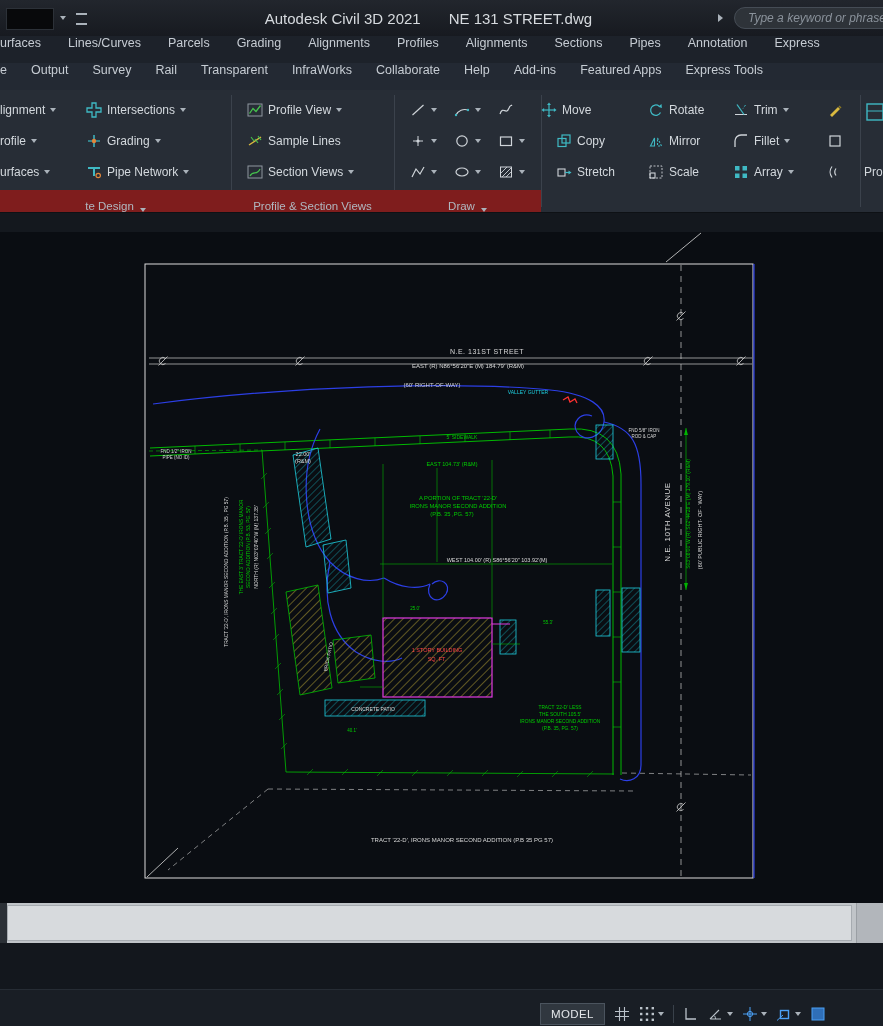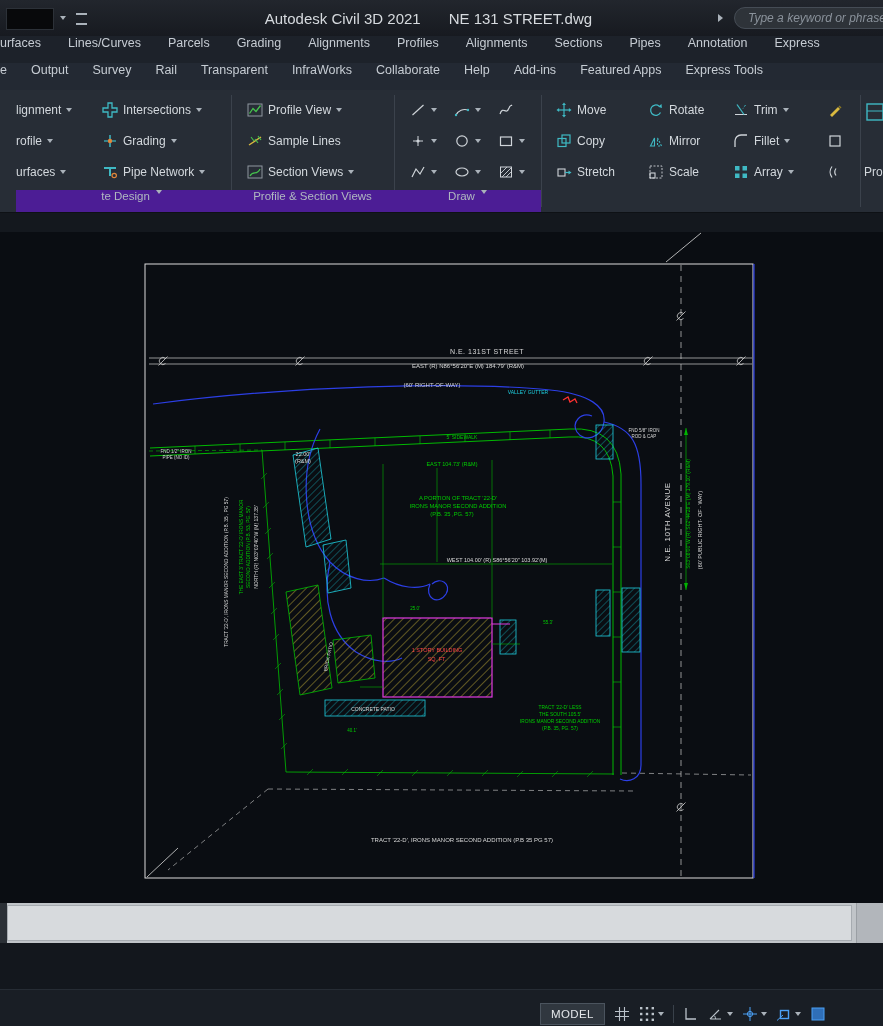--- a/index.html
+++ b/index.html
@@ -25,23 +25,23 @@
   .searchbox input::placeholder{color:#8a929b;font-style:italic}
   
   .tabrow{position:absolute;left:0;width:100%;display:flex;align-items:flex-start;color:#c6ccd3;font-size:12.5px;white-space:nowrap;overflow:hidden}
   .tabrow1{top:36px;height:27px;background:#1d222a;gap:27px}
   .tabrow2{top:63px;height:27px;background:#232933;gap:24px}
   .tabrow span{cursor:default}
   
   .ribbon{position:absolute;top:90px;left:0;width:100%;height:122px;background:#272d36}
   .vsep{position:absolute;top:5px;bottom:5px;width:1px;background:#3b424c}
   .panel{position:absolute;top:0;height:100%}
-  .p-create{left:16px;width:231px}.p-psv{left:231px;width:163px}.p-draw{left:394px;width:147px}.p-mod{left:541px;width:319px}.p-right{left:861px;width:22px}
-  .plabel{position:absolute;bottom:0;left:0;width:100%;height:22px;background:#4c1d95;
-    display:flex;align-items:flex-start;justify-content:center;gap:6px;color:#b0b8c0;font-size:11.5px;white-space:nowrap;overflow:hidden}
+  .p-create{left:0;width:231px}.p-psv{left:231px;width:163px}.p-draw{left:394px;width:147px}.p-mod{left:541px;width:319px}.p-right{left:861px;width:22px}
+  .plabel{position:absolute;bottom:0;left:0;width:100%;height:22px;background:#7f1d1d;
+    display:flex;align-items:flex-end;justify-content:center;gap:6px;color:#b0b8c0;font-size:11.5px;white-space:nowrap;overflow:hidden}
   .ritem{position:absolute;display:flex;align-items:center;gap:5px;color:#d3d8dd;font-size:12px;white-space:nowrap;height:24px;cursor:default}
   .icon16{width:16px;height:16px;flex:0 0 auto}
   .redge{position:absolute;top:212px;left:0;height:20px;width:100%;background:#14181e;border-top:1px solid #0e1115}
   
   .canvas{position:absolute;top:232px;left:0;width:883px;height:671px;background:#0a0d12}
   svg text{font-family:"Liberation Sans",sans-serif}
   .tw{fill:#d9d9d9}.tg{fill:#00cc00}.tc{fill:#1ecfe0}.tr{fill:#ff4545}
   
   .hscroll{position:absolute;top:903px;left:0;width:100%;height:40px;background:#c0c4c8}
   .hs-notch{position:absolute;left:0;top:0;width:7px;height:100%;background:#2b3036}
@@ -235,21 +235,21 @@
         <span class="caret"></span>
     </div>
     <div class="plabel">
       <span>Draw</span>
         <span class="caret"></span>
     </div>
   </div>
   <div class="vsep" style="left:541px"></div>
 
   <div class="panel p-mod">
-    <div class="ritem" style="left:15px;top:8px">
+    <div class="ritem" style="left:0;top:8px">
       <svg class="icon16" viewBox="0 0 16 16">
           <g stroke="#3fb9c4" stroke-width="1.2">
             <line x1="8" y1="3" x2="8" y2="13"></line>
             <line x1="3" y1="8" x2="13" y2="8"></line>
           </g>
           <g fill="#3fb9c4">
             <path d="M8,0.5 l2,2.6 h-4 z"></path>
             <path d="M8,15.5 l2,-2.6 h-4 z"></path>
             <path d="M0.5,8 l2.6,-2 v4 z"></path>
             <path d="M15.5,8 l-2.6,-2 v4 z"></path>

